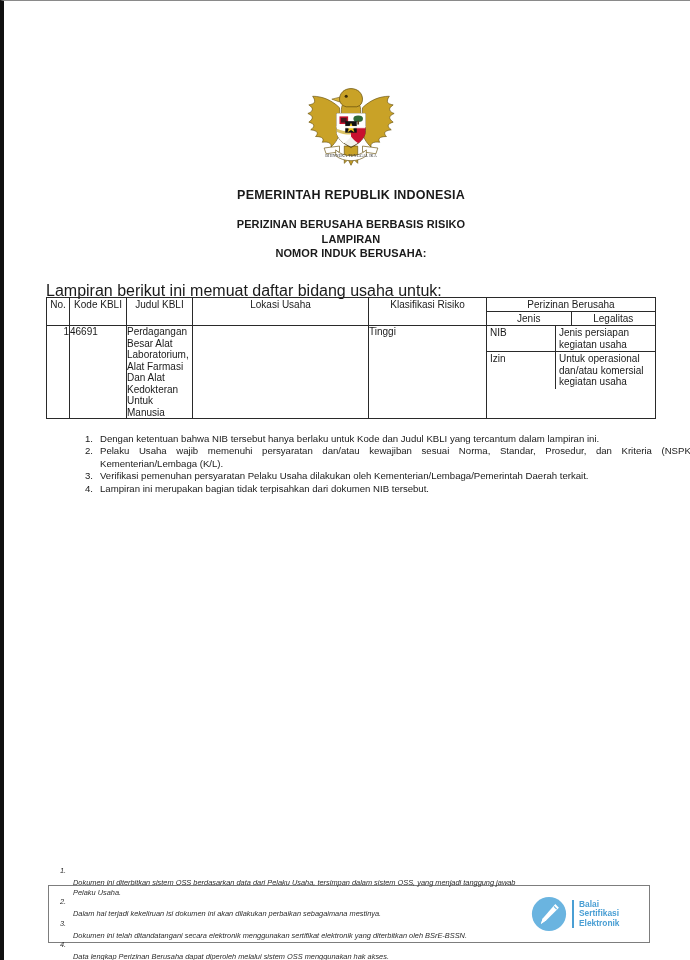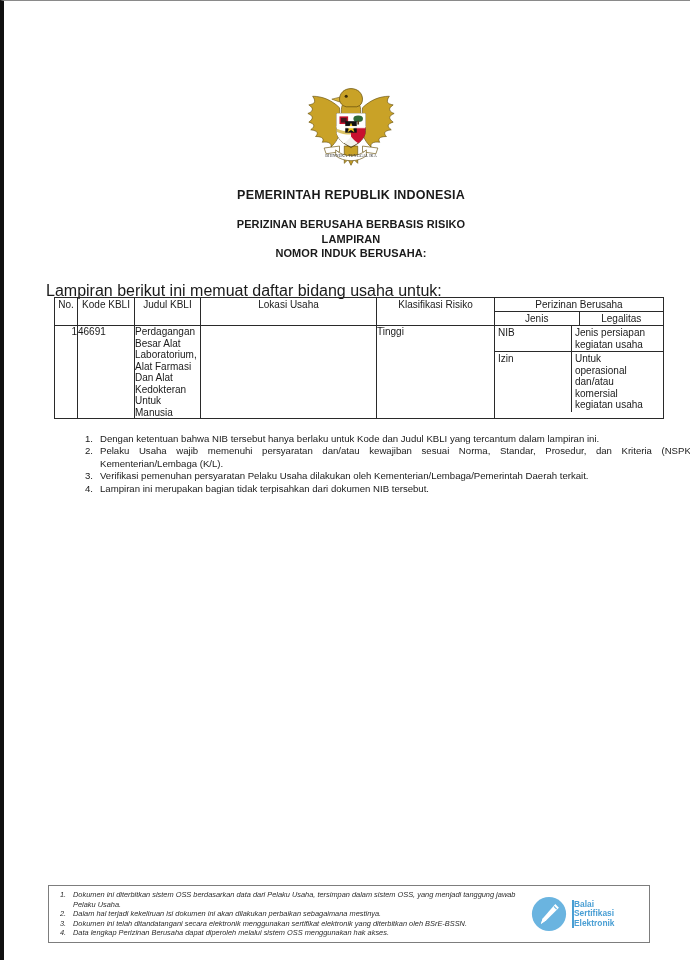--- a/index.html
+++ b/index.html
@@ -73,21 +73,21 @@
     left: 2px;
     top: 284px;
     font-size: 16px;
     line-height: 12px;
     color: #1a1a1a;
   }
 
   
   .tbl {
     position: absolute;
-    left: 10px;
+    left: 2px;
     top: 296px;
     width: 610px;
     border-collapse: collapse;
     table-layout: fixed;
     font-size: 10px;
     color: #1a1a1a;
   }
   .tbl th, .tbl td {
     border: 1px solid #2a2a2a;
     padding: 0;
@@ -129,21 +129,21 @@
     padding: 0;
   }
   .inner-tbl {
     width: 100%;
     border-collapse: collapse;
     table-layout: fixed;
   }
   .inner-tbl td {
     border: 0;
     border-bottom: 1px solid #2a2a2a;
-    padding: 1px 10px 1px 3px;
+    padding: 1px 2px 1px 3px;
     vertical-align: top;
     line-height: 11.5px;
   }
   .inner-tbl tr:last-child td {
     border-bottom: 0;
   }
   .inner-jenis { width: 63px; border-right: 1px solid #2a2a2a !important; }
 
   
   .notes {
@@ -195,36 +195,37 @@
   .fnote {
     display: flex;
   }
   .fnote-idx {
     width: 16px;
     flex: 0 0 16px;
     text-align: left;
     padding-left: 3px;
     box-sizing: border-box;
   }
-  .fnote-txt { flex: 1; }
+  .fnote-txt { flex: 1; margin-top: 12px; }
 
   .footer-logo {
     flex: 0 0 112px;
     display: flex;
     align-items: center;
     gap: 5px;
     padding-right: 6px;
   }
   .logo-mark { width: 36px; height: 36px; flex: 0 0 36px; }
   .logo-text {
     font-size: 8.4px;
     font-weight: bold;
     line-height: 9.4px;
     color: #4a9fd4;
     border-left: 2px solid #4a9fd4;
+    padding-left: 5px;
   }
 </style>
 </head>
 <body>
 
 <div class="page">
   <div class="content">
 
     <div class="emblem-wrap">
       <svg class="emblem" viewBox="0 0 100 96">

